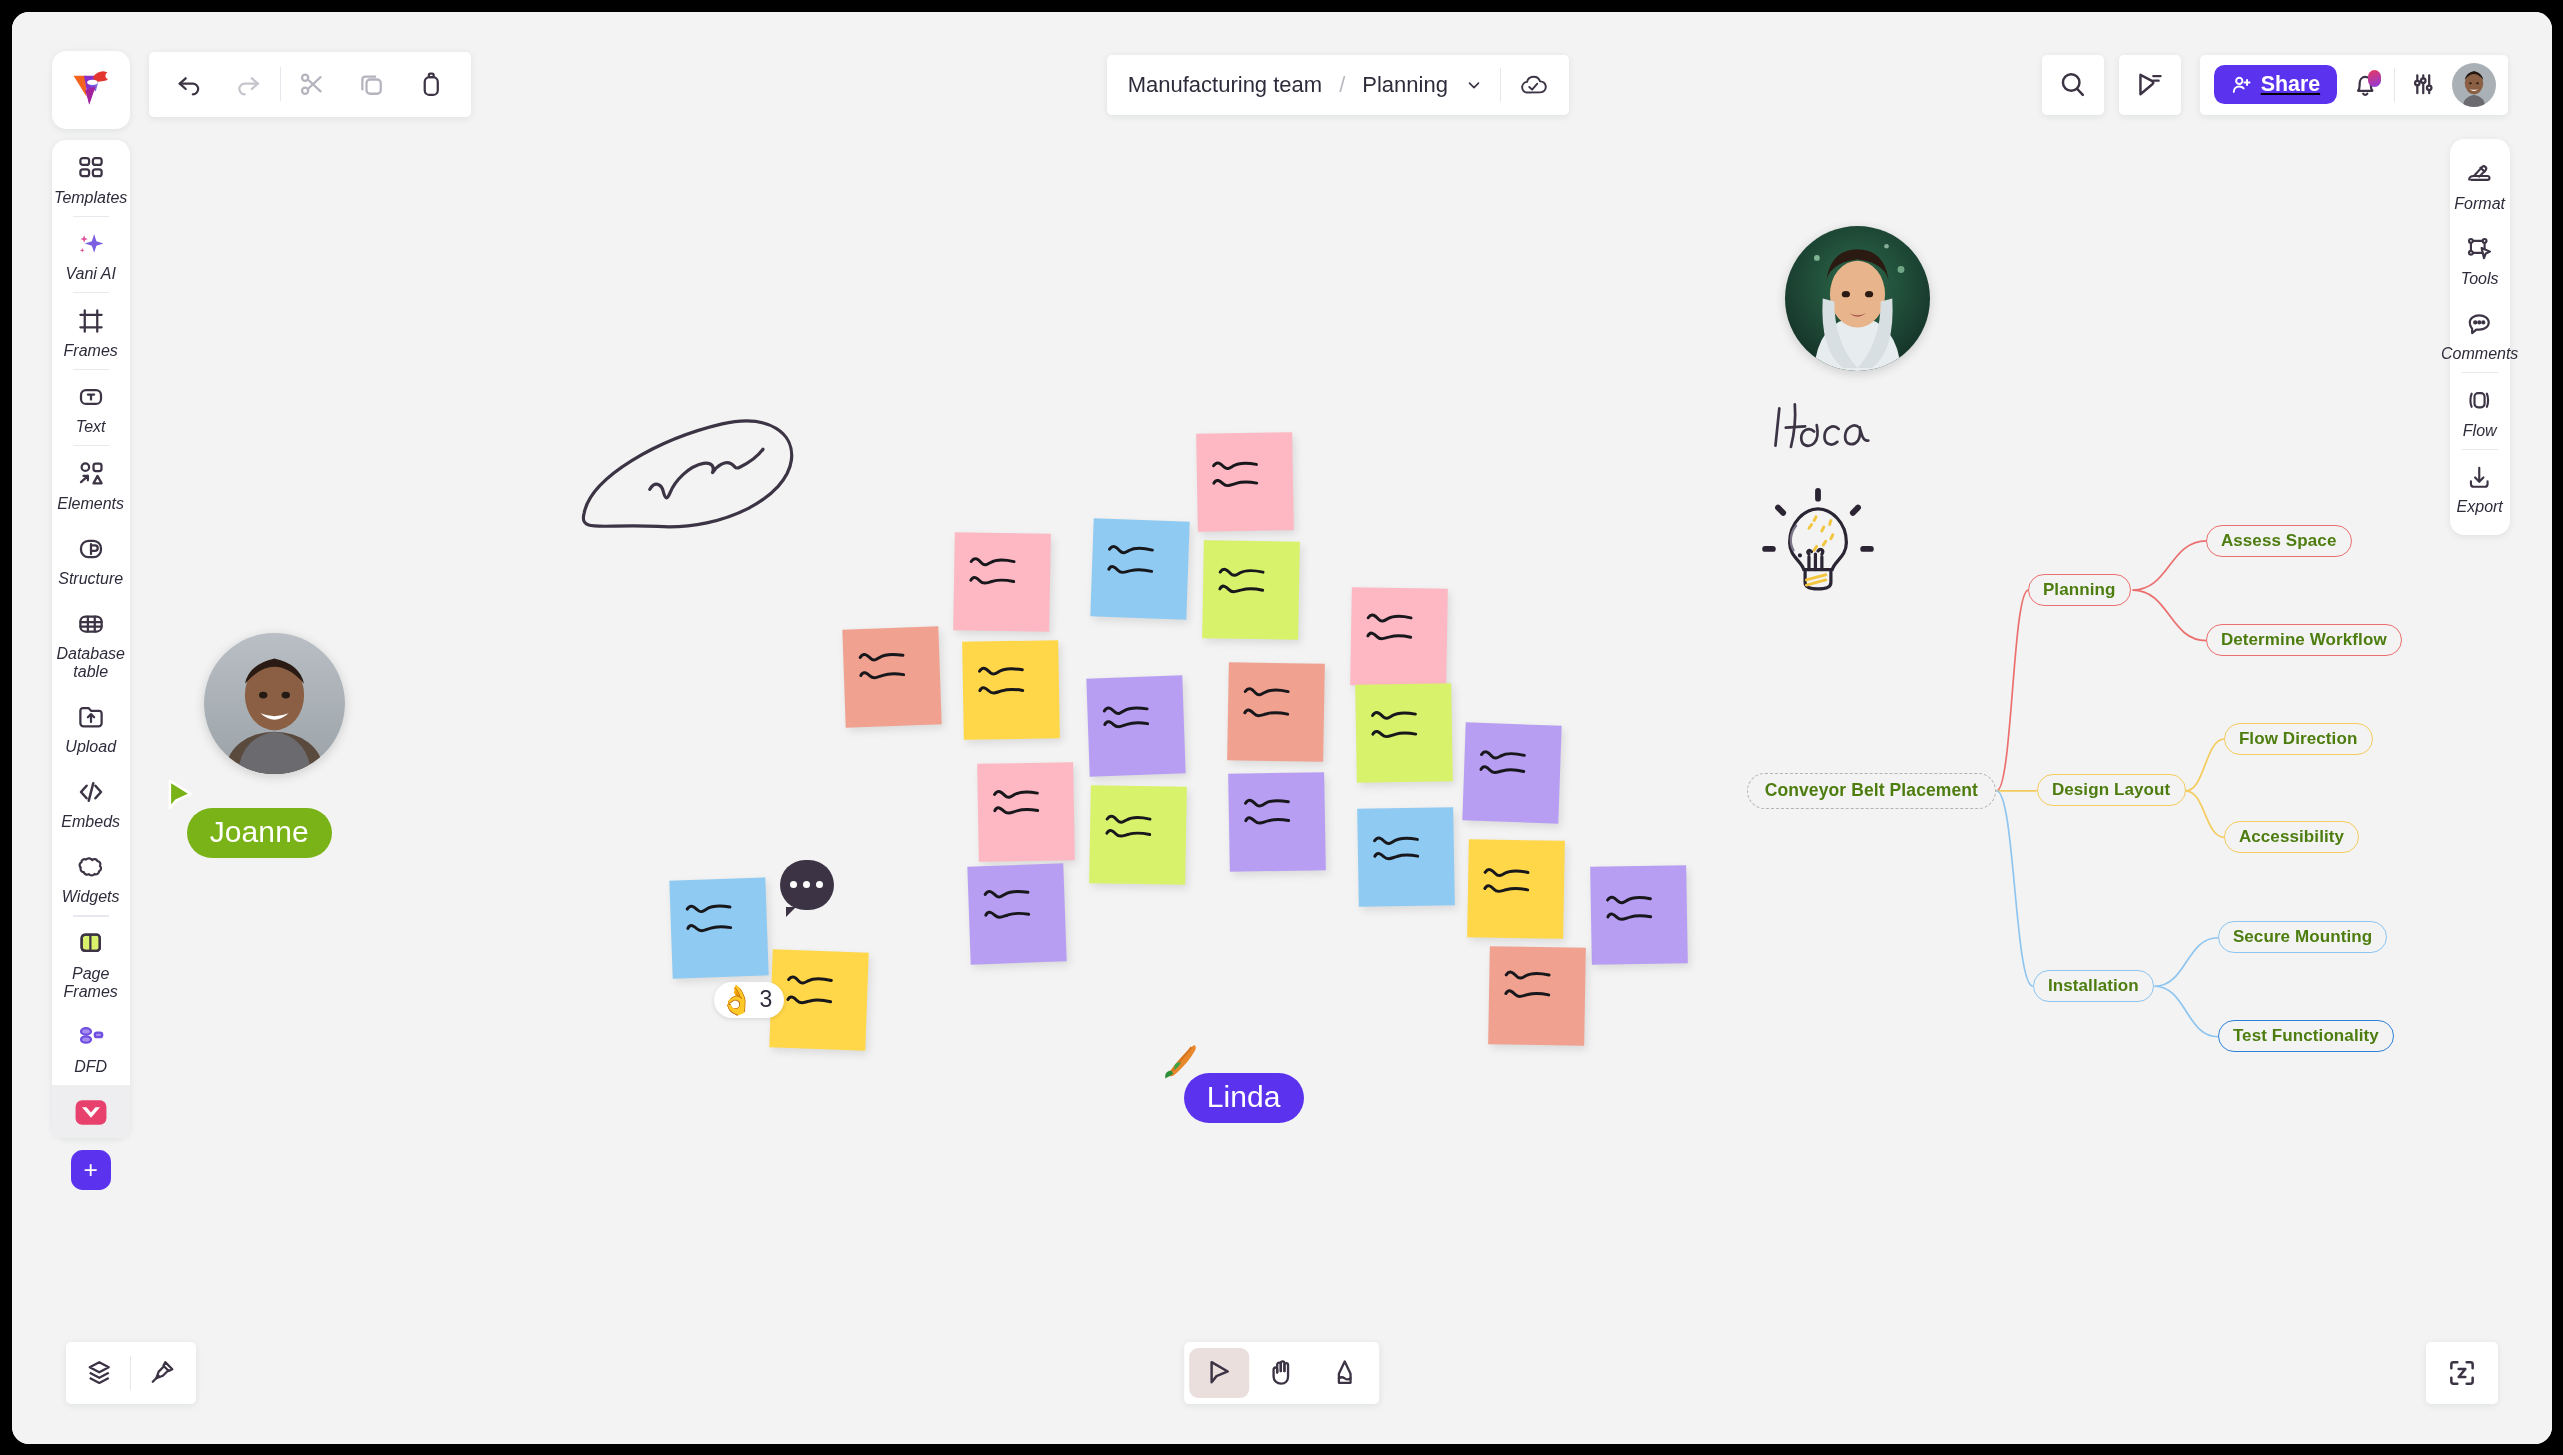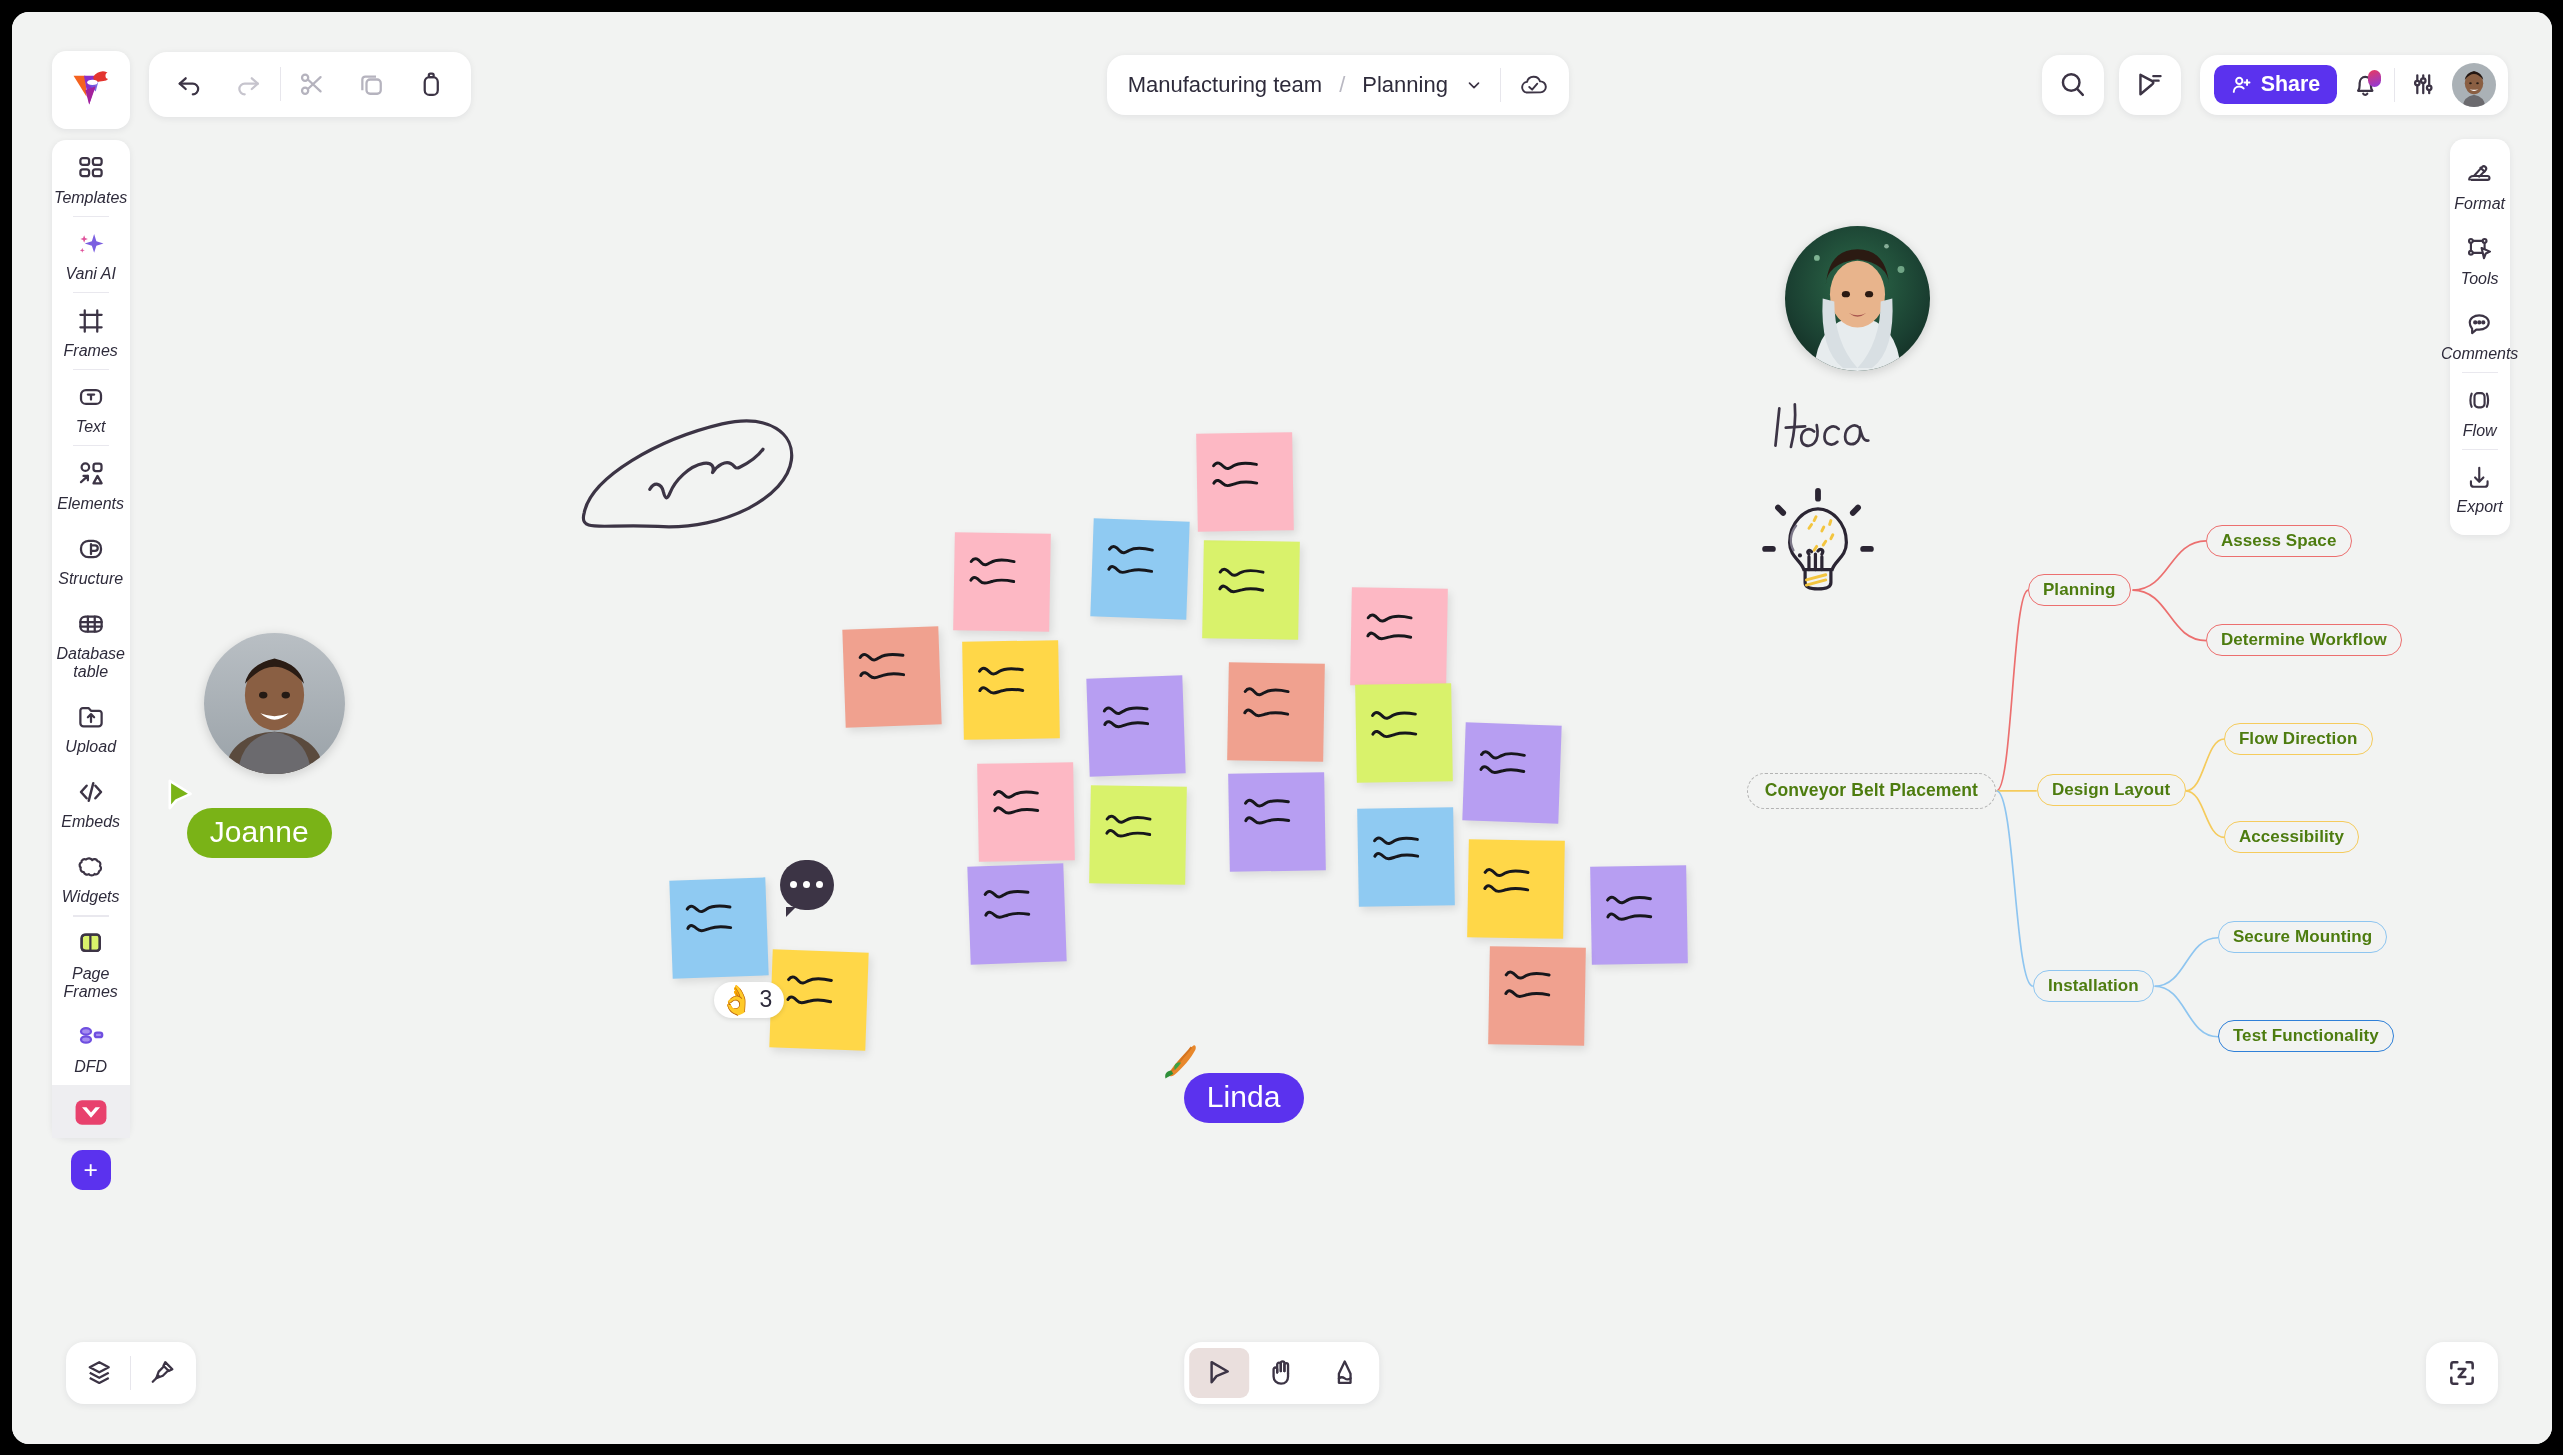--- a/index.html
+++ b/index.html
@@ -138,42 +138,42 @@
   .rail-add {
     width: 40px; height: 40px; border-radius: 11.7px;
     background:#5b32ee; color:#fff;
     display:flex; align-items:center; justify-content:center;
     font-size:24.6px; line-height:1;
   }
 
   
   .bar {
     position:absolute;
-    background:#fff; border-radius: 18px;
+    background:#fff; border-radius: 5px;
     box-shadow: 0 1.9px 7.8px rgba(20,20,40,.07);
     display:flex; align-items:center;
   }
   .bar .btn {
     width: 57px; height: 65px;
     display:flex; align-items:center; justify-content:center;
   }
   .vdiv { width:1.3px; height:34px; background:#e7e6ec; }
 
   #undo-bar { left: 137px; top: 40px; height: 65px; padding: 0 11.7px; gap: 2.6px;}
   #breadcrumb-bar {
     left: 1095px; top: 43px; height: 60px; padding: 0 21px; gap: 17px;
   }
   .crumb { font-size: 22px; color: #2e2b3b; }
   .crumb-sep { font-size: 22px; color: #b9b8c2; }
   .chev { font-size: 17px; color:#2e2b3b; }
 
   #search-bar { left: 2030px; top: 43px; width: 62px; height: 60px; justify-content:center;}
   #present-bar { left: 2107px; top: 43px; width: 62px; height: 60px; justify-content:center;}
   #right-actions {
-    left: 2188px; top: 43px; height: 60px; padding: 0 11.7px 0 14.2px; gap: 14.2px;
+    left: 2188px; top: 43px; height: 60px; padding: 0 11.7px 0 14.2px; gap: 14.2px; text-decoration: underline;
   }
   #share-btn {
     background:#5b32ee; color:#fff;
     border-radius: 10.4px; height: 39px; padding: 0 17px;
     display:flex; align-items:center; gap:7.8px;
     font-size: 21.4px; font-weight: 700;
   }
   .avatar-top {
     width: 44px; height: 44px; border-radius: 50%; overflow:hidden;
   }

